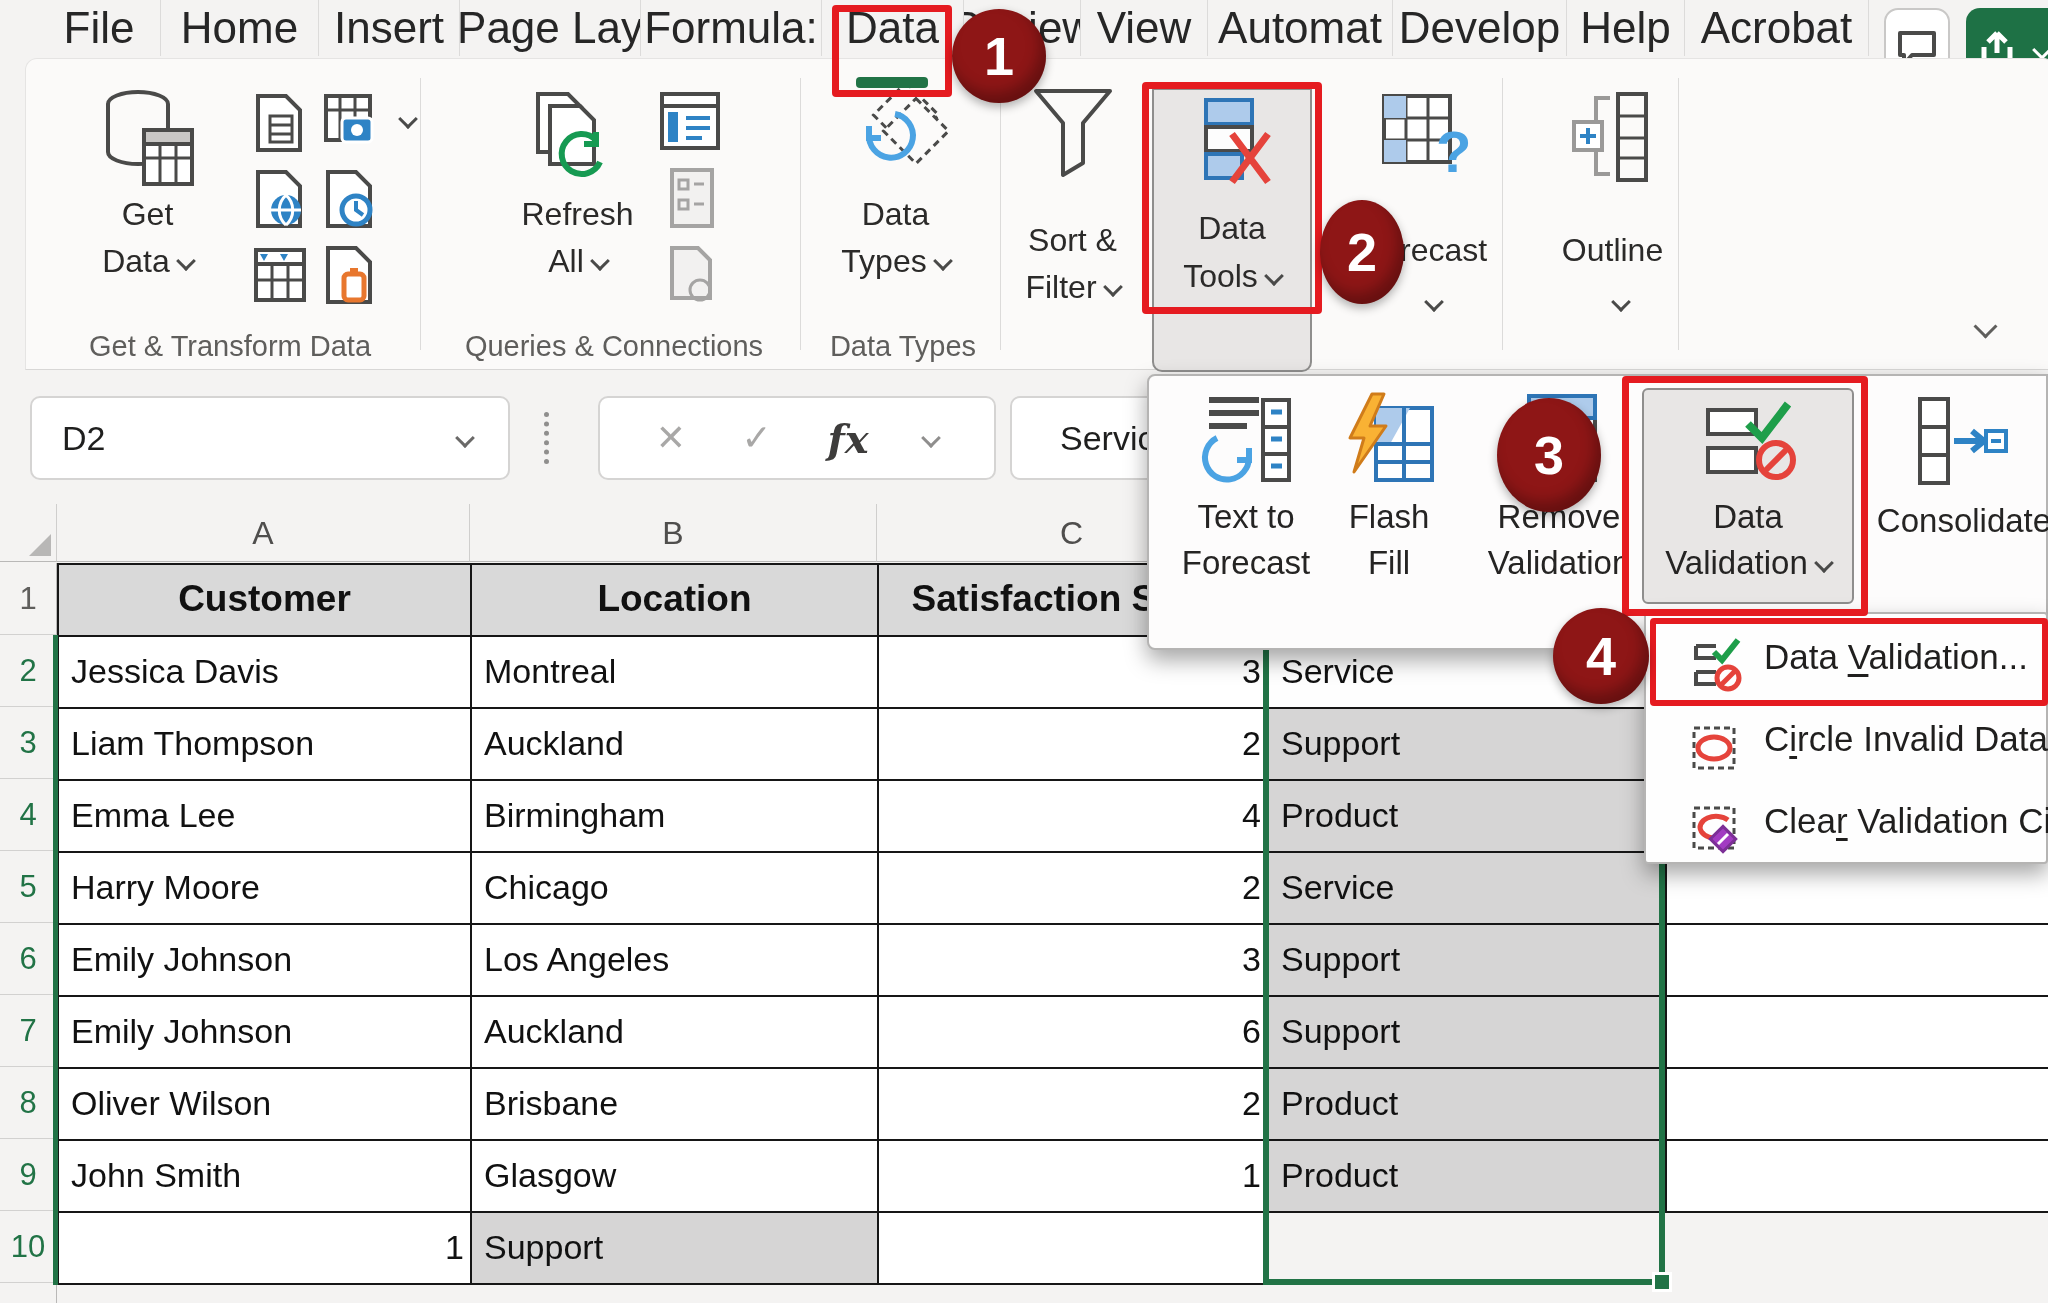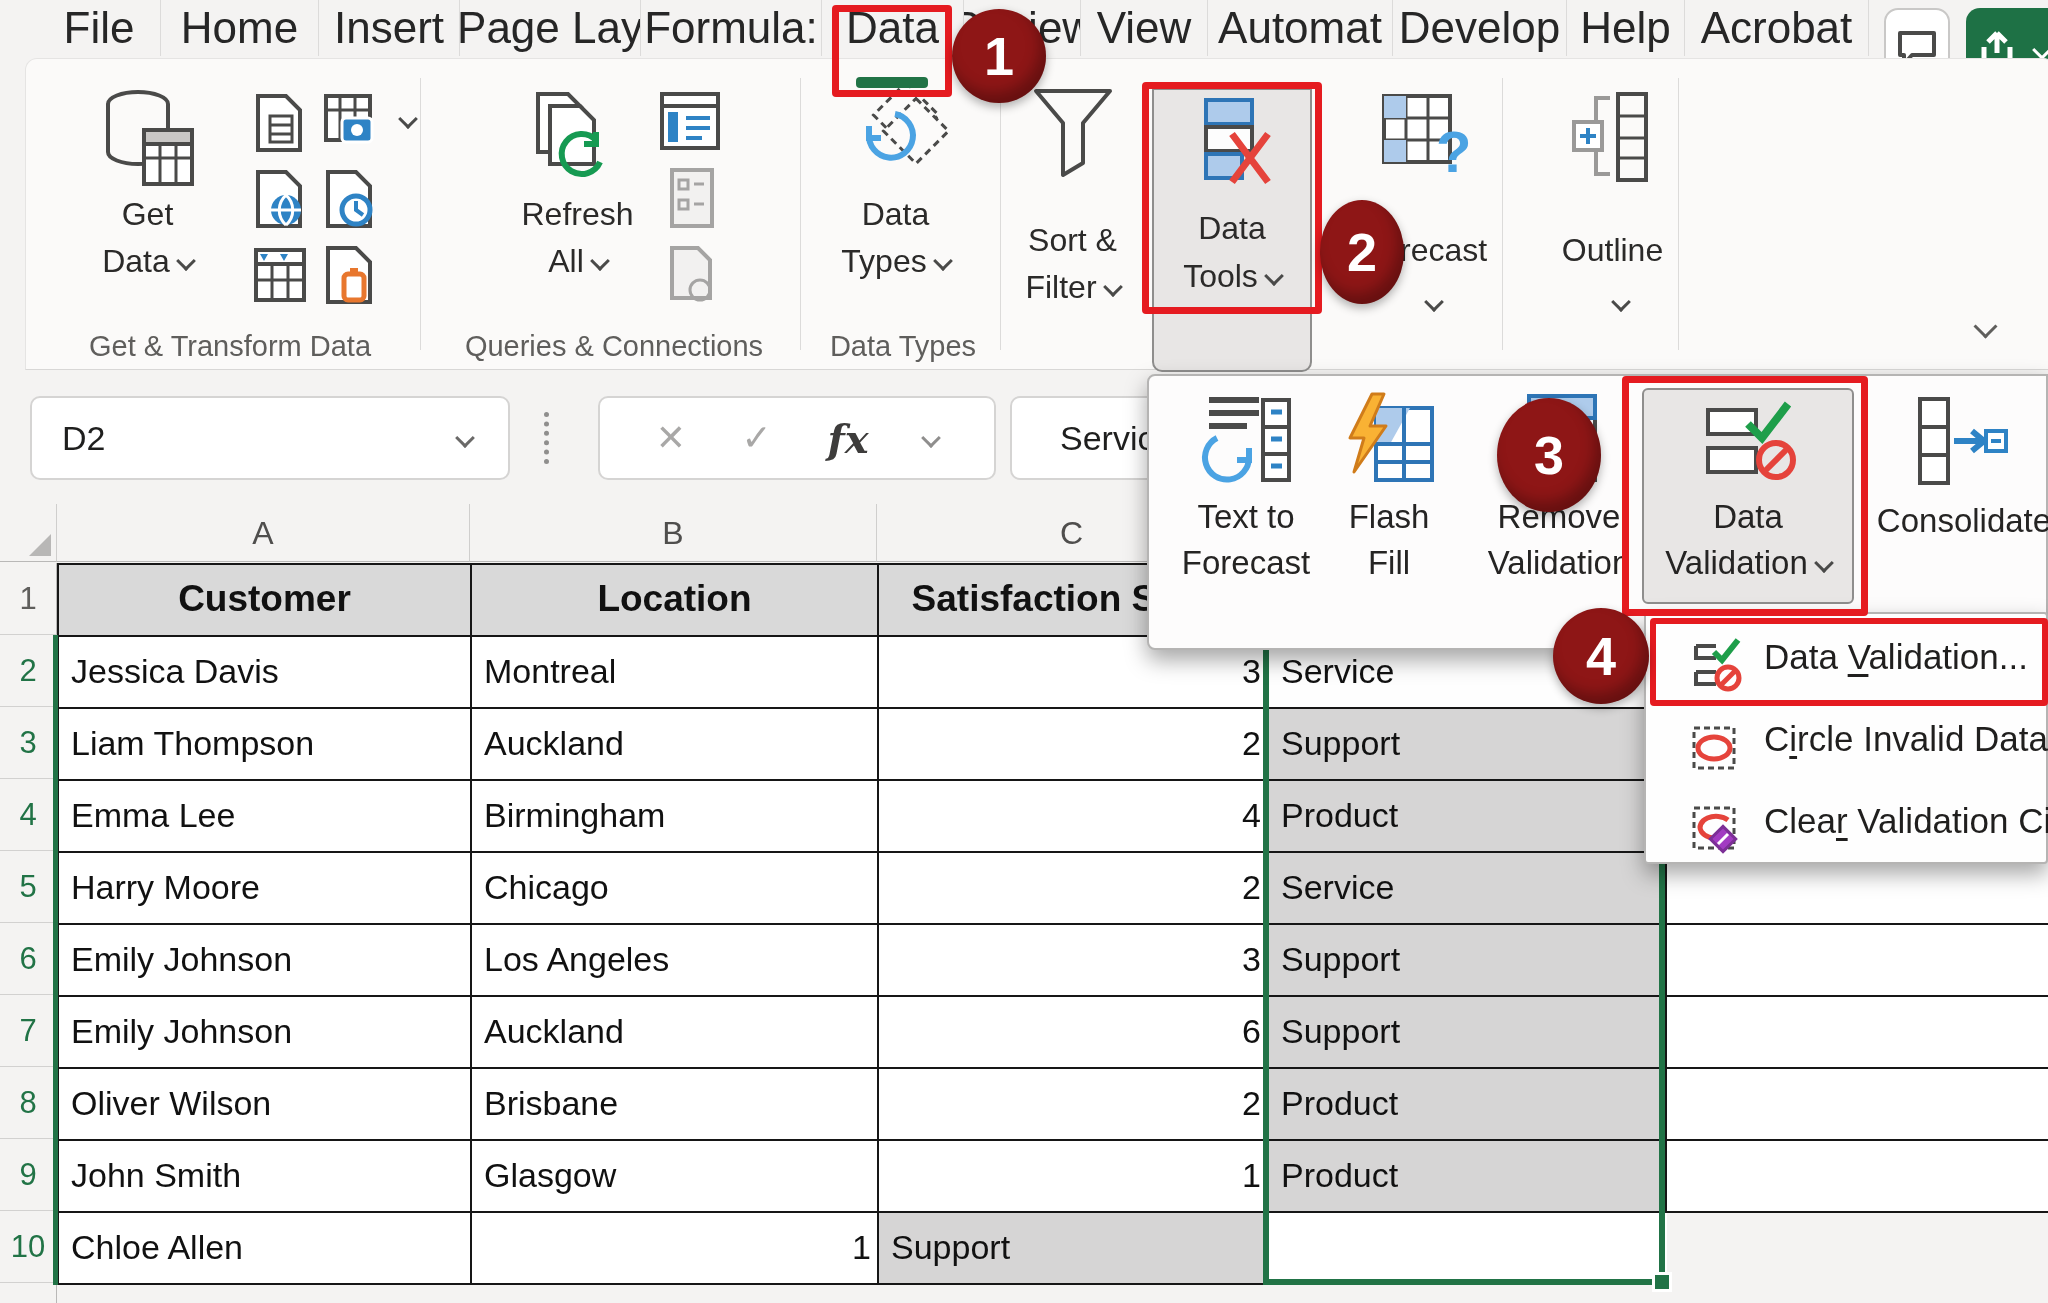--- a/index.html
+++ b/index.html
@@ -336,21 +336,20 @@
     <div class="cell num">2</div>
     <div class="cell dsel">Product</div>
     <div class="cell ecol"></div>
 
     <div class="cell">John Smith</div>
     <div class="cell">Glasgow</div>
     <div class="cell num">1</div>
     <div class="cell dsel">Product</div>
     <div class="cell ecol"></div>
 
-    <div class="cell">Chloe Allen</div>
     <div class="cell num">1</div>
     <div class="cell dsel">Support</div>
     <div class="cell ecol"></div>
   </div>
 
   <div class="gr" style="left:53px;top:635px;width:5px;height:650px;"></div>
   <div class="gr" style="left:1263px;top:635px;width:6px;height:650px;"></div>
   <div class="gr" style="left:1659px;top:635px;width:6px;height:650px;"></div>
   <div class="gr" style="left:1263px;top:1279px;width:402px;height:6px;"></div>
   <div class="gr" style="left:1652px;top:1272px;width:20px;height:20px;border:3px solid #fff;box-sizing:border-box;"></div>

